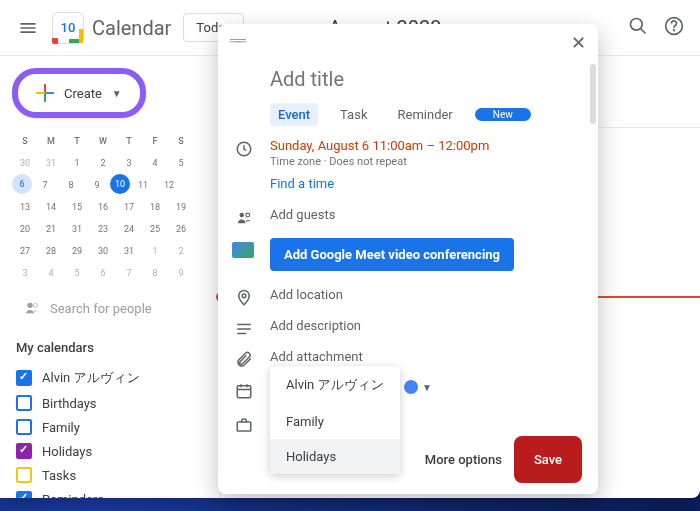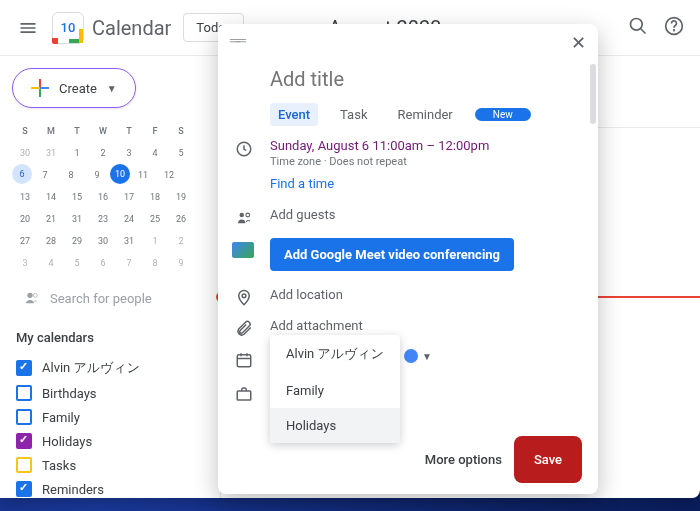--- a/index.html
+++ b/index.html
@@ -15,21 +15,21 @@
 .logo-corner{position:absolute;bottom:-1px;left:-1px;width:6px;height:6px;background:#ea4335;border-radius:0 0 0 2px}
 .logo-text{font-size:20px;color:#5f6368}
 .today-btn{border:1px solid #dadce0;border-radius:4px;padding:6px 12px;font-size:13px;color:#3c4043;background:#fff;cursor:pointer}
 .nav-arrows{display:flex;gap:4px}
 .nav-arrow{width:28px;height:28px;display:flex;align-items:center;justify-content:center;color:#5f6368;cursor:pointer;border-radius:50%}
 .month-title{font-size:20px;color:#3c4043}
 .header-right{margin-left:auto;display:flex;gap:16px;align-items:center}
 .header-icon{color:#5f6368;cursor:pointer}
 .body{display:flex;height:calc(100% - 56px)}
 .sidebar{width:220px;padding:12px 0 0 12px;overflow:hidden}
-.create-btn{display:flex;align-items:center;gap:10px;padding:10px 18px;border:1px solid #8b5cf6;border-radius:24px;background:#fff;cursor:pointer;box-shadow:0 1px 3px rgba(0,0,0,.1);width:fit-content;margin-bottom:12px}
+.create-btn{display:flex;align-items:center;gap:10px;padding:10px 18px;border:6px solid #8b5cf6;border-radius:24px;background:#fff;cursor:pointer;box-shadow:0 1px 3px rgba(0,0,0,.1);width:fit-content;margin-bottom:12px}
 .plus-icon{position:relative;width:18px;height:18px}
 .plus-icon::before,.plus-icon::after{content:'';position:absolute;background:#ea4335}
 .plus-icon::before{left:8px;top:0;width:2px;height:18px;background:linear-gradient(to bottom,#ea4335 50%,#34a853 50%)}
 .plus-icon::after{left:0;top:8px;width:18px;height:2px;background:linear-gradient(to right,#fbbc04 50%,#4285f4 50%)}
 .create-text{font-size:13px;color:#3c4043}
 .mini-cal{padding:0 8px 8px 0}
 .mini-row{display:flex}
 .mini-cell{width:26px;height:22px;display:flex;align-items:center;justify-content:center;font-size:9px;color:#70757a;border-radius:50%}
 .mini-dow{font-size:9px;color:#70757a;font-weight:500}
 .mini-today{background:#1a73e8;color:#fff;width:20px;height:20px}
@@ -54,21 +54,21 @@
 .drag-handle{font-size:14px;letter-spacing:-4px;color:#9aa0a6}
 .close-btn{cursor:pointer;font-size:18px}
 .dialog-body{padding:0 16px 0 52px;position:relative;height:calc(100% - 36px);overflow-y:auto}
 .title-input{width:100%;border:none;border-bottom:1px solid transparent;font-size:20px;color:#000000;padding:6px 0;outline:none;margin-left:0;margin-bottom:5px}
 .tabs{display:flex;gap:14px;margin-bottom:4px;align-items:center;font-size:13px;flex-wrap:wrap}
 .tab{color:#5f6368;cursor:pointer;padding:4px 8px}
 .tab.active{color:#1967d2;background:#e8f0fe;border-radius:4px;font-weight:500}
 .new-badge{background:#1a73e8;color:#fff;font-size:10px;padding:1px 18px;border-radius:8px}
 .row{display:flex;align-items:flex-start;gap:16px;padding:8px 0;font-size:13px;color:#3c4043;position:relative}
 .row-icon{position:absolute;left:-36px;top:10px;color:#5f6368;width:20px;text-align:center}
-.time-text{color:#701a75}
+.time-text{color:#c2410c}
 .time-sub{font-size:11px;color:#70757a;margin-top:2px}
 .link{color:#1a73e8;cursor:pointer}
 .placeholder{color:#5f6368}
 .meet-btn{background:#1a73e8;color:#fff;border:none;padding:9px 14px;border-radius:4px;font-size:13px;cursor:pointer;font-weight:700}
 .meet-icon{position:absolute;left:-38px;top:12px;width:22px;height:16px;background:linear-gradient(135deg,#4285f4,#34a853);border-radius:2px}
 .dropdown{position:absolute;background:#fff;box-shadow:0 2px 10px rgba(0,0,0,.2);border-radius:4px;z-index:200;min-width:120px}
 .dropdown-item{padding:10px 16px;font-size:13px;color:#3c4043;cursor:pointer}
 .dropdown-item:hover,.dropdown-item.hover{background:#f1f3f4}
 .dialog-footer{position:absolute;bottom:12px;right:16px;display:flex;gap:12px;align-items:center}
 .more-opt{font-size:13px;color:#3c4043;cursor:pointer;font-weight:500}
@@ -304,20 +304,30 @@
     <div class="row">
       <span class="row-icon">
         <svg width="18" height="18" viewBox="0 0 24 24" fill="none" stroke="currentColor" stroke-width="2">
             <path d="M12 21s-7-7-7-12a7 7 0 0114 0c0 5-7 12-7 12z"></path>
             <circle cx="12" cy="9" r="2.5"></circle>
           </svg>
       </span>
       <span class="placeholder">Add location</span>
     </div>
 
+    <div class="row">
+      <span class="row-icon">
+        <svg width="18" height="18" viewBox="0 0 24 24" fill="currentColor">
+            <rect x="3" y="5" width="18" height="2"></rect>
+            <rect x="3" y="11" width="18" height="2"></rect>
+            <rect x="3" y="17" width="12" height="2"></rect>
+          </svg>
+      </span>
+      <span class="placeholder">Add description</span>
+    </div>
 
     <div class="row">
       <span class="row-icon">
         <svg width="18" height="18" viewBox="0 0 24 24" fill="none" stroke="currentColor" stroke-width="2">
             <path d="M21 10l-9 9a5 5 0 01-7-7l9-9a3.5 3.5 0 015 5l-9 9a2 2 0 01-3-3l8-8"></path>
           </svg>
       </span>
       <span class="placeholder">Add attachment</span>
     </div>
 

